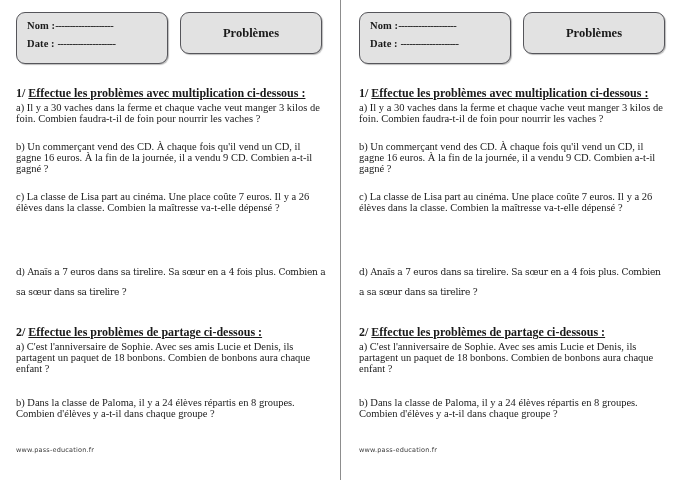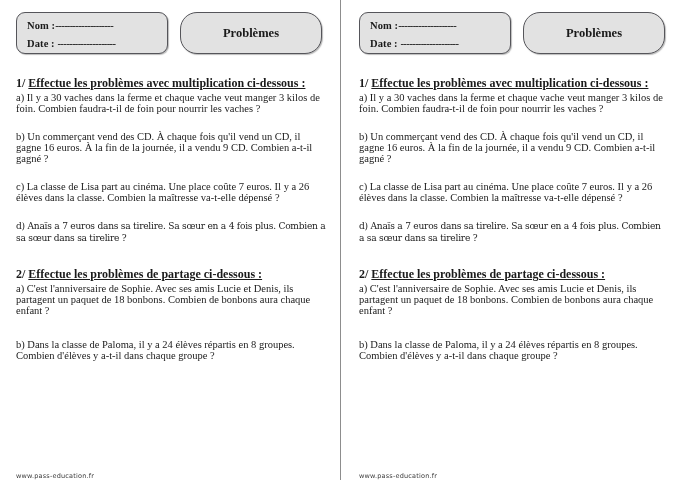--- a/index.html
+++ b/index.html
@@ -42,21 +42,21 @@
   
   .header-row {
     display: flex;
     align-items: flex-start;
     gap: 12px;
     margin-top: 4px;
   }
 
   .name-box {
     width: 152px;
-    height: 42px;
+    height: 52px;
     box-sizing: border-box;
     background: #e2e2e2;
     border: 1px solid #55555a;
     border-radius: 9px;
     padding: 4px 8px 0 10px;
     box-shadow: 1px 1px 1px rgba(120,120,120,0.5);
   }
 
   .name-line {
     font-weight: bold;
@@ -69,21 +69,21 @@
     font-weight: bold;
     letter-spacing: -0.6px;
   }
 
   .title-box {
     width: 142px;
     height: 42px;
     box-sizing: border-box;
     background: #e2e2e2;
     border: 1px solid #55555a;
-    border-radius: 17px;
+    border-radius: 9px;
     display: flex;
     align-items: center;
     justify-content: center;
     box-shadow: 1px 1px 1px rgba(120,120,120,0.5);
   }
   .title-box .title-text {
     font-weight: bold;
     font-size: 12.5px;
   }
 
@@ -114,33 +114,35 @@
   .item {
     font-size: 10.5px;
     line-height: 11px;
     margin: 0 0 11px 0;
     text-align: left;
   }
 
   .item.alt {
     font-family: "DejaVu Serif", serif;
     font-size: 9.1px;
-    line-height: 12px;
+    line-height: 20px;
     letter-spacing: -0.25px;
+    margin-top: 32px;
   }
 
   .spacer-sm { height: 6px; }
   .spacer-md { height: 12px; }
 
   
   .footer {
     font-family: "DejaVu Sans", sans-serif;
     font-size: 6.5px;
     color: #3a3a3a;
     letter-spacing: 0.2px;
+    padding-bottom: 26px;
   }
 </style>
 </head>
 <body>
 
 <div class="page">
 
   <div class="column left">
 
     <div class="header-row">

